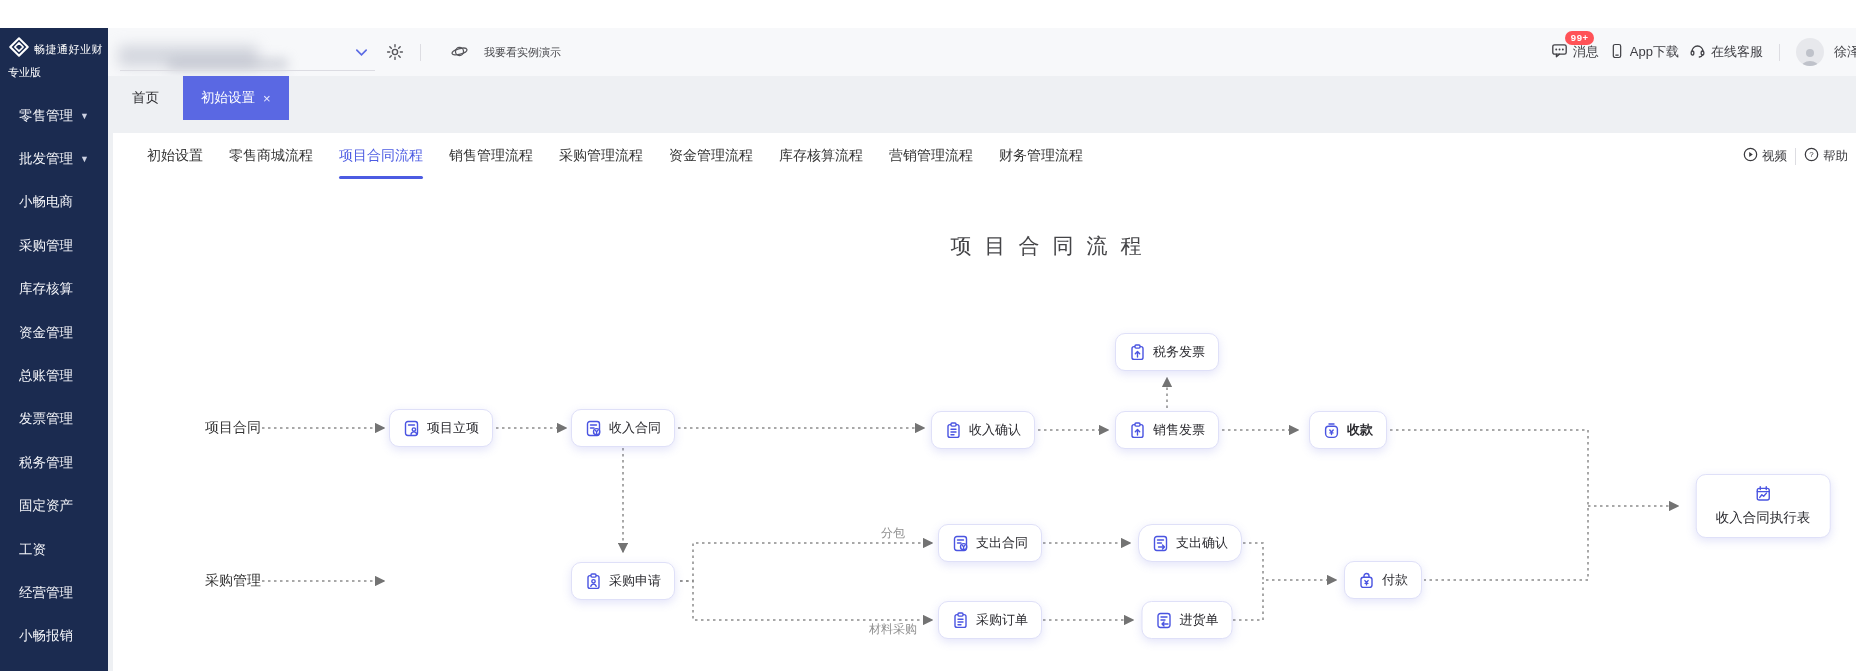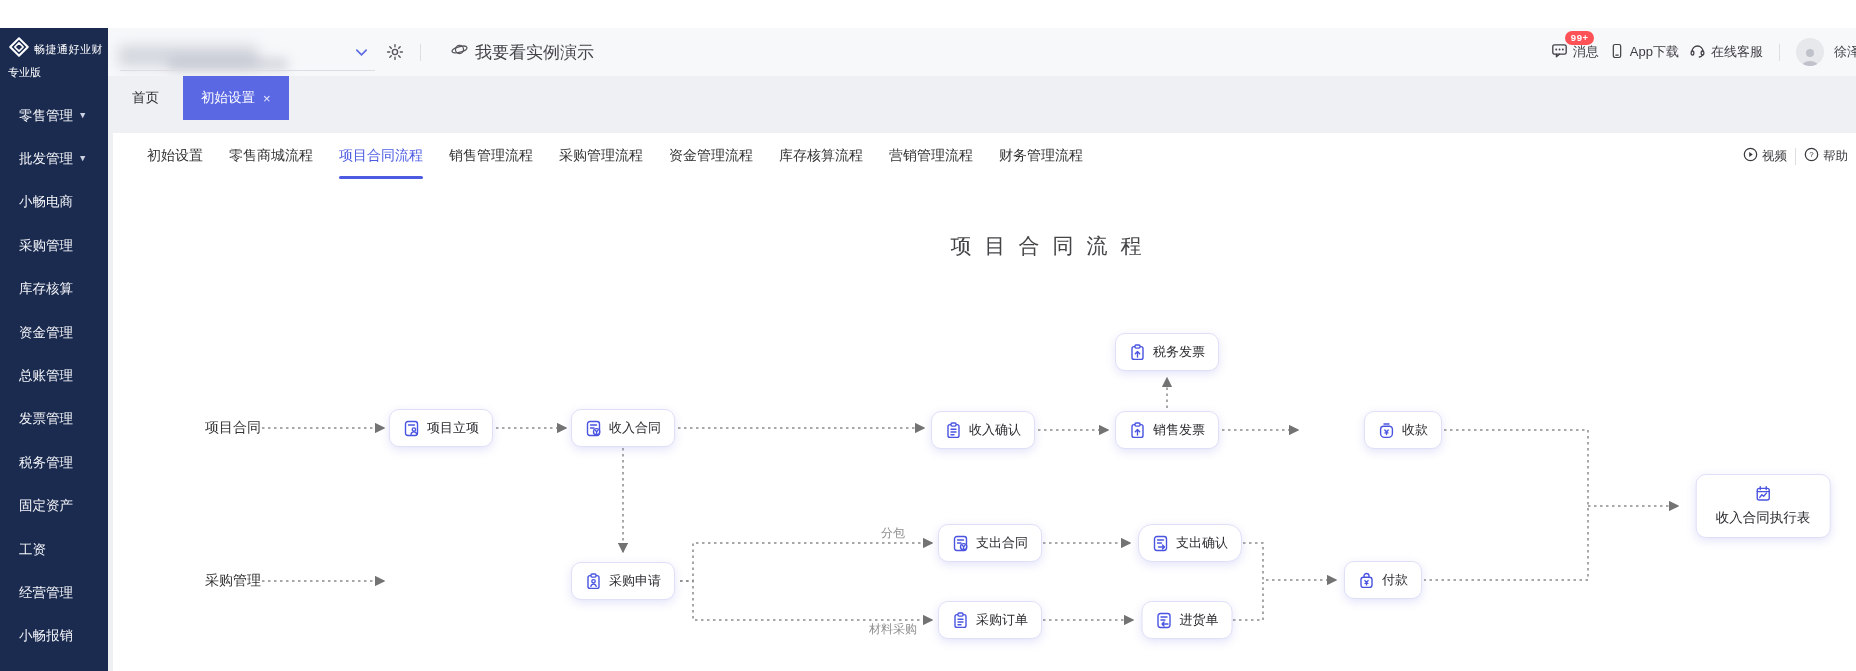--- a/index.html
+++ b/index.html
@@ -6,37 +6,37 @@
   html,body { background:#fff; }
   body { font-family:"Liberation Sans","DejaVu Sans",sans-serif; }
   .stage { position:relative; width:1856px; height:671px; overflow:hidden; background:#fff; }
 
   
   .sidebar { position:absolute; left:0; top:28px; width:108px; bottom:0; background:#1b2b50; color:#f2f3f7; z-index:5; }
   .logo-area { padding:8px 0 0 8px; height:52px; }
   .logo-row { display:flex; align-items:center; gap:4px; }
   .logo-name { font-size:11px; color:#fff; white-space:nowrap; letter-spacing:.5px; }
   .logo-edition { font-size:11px; color:#fff; margin-top:3px; }
-  .menu { padding-top:14px;font-family:Liberation Mono, monospace; }
+  .menu { padding-top:14px; }
   .menu-item { height:43.4px; display:flex; align-items:center; padding-left:19px; font-size:13.5px; color:#f4f5f9; cursor:pointer; white-space:nowrap; }
   .menu-item .caret { margin-left:7px; font-size:9px; color:#cdd2e2; }
 
   
   .topstrip { position:absolute; left:0; top:0; width:100%; height:28px; background:#fff; }
   .header { position:absolute; left:108px; top:28px; right:0; height:48px; background:#f7f8fa; z-index:4; }
   .company-blur { position:absolute; left:10px; top:17px; width:140px; height:22px; background:#b9bdc9; opacity:.55; filter:blur(7px); border-radius:4px; }
   .company-blur2 { position:absolute; left:60px; top:30px; width:120px; height:12px; background:#aeb2bf; opacity:.5; filter:blur(6px); border-radius:4px; }
   .company-underline { position:absolute; left:12px; top:42px; width:255px; border-bottom:1px solid #dcdce2; }
   .hd-left { position:absolute; left:0; top:0; height:100%; display:flex; align-items:center; }
   .hd-right { position:absolute; right:0; top:0; height:100%; display:flex; align-items:center; gap:10px; }
   .hd-item { display:flex; align-items:center; gap:5px; font-size:13px; color:#3d3d42; cursor:pointer; white-space:nowrap; }
   .hd-divider { width:1px; height:17px; background:#dddde2; margin:0 6px; }
   .chevron-btn { margin-left:246px; display:flex; cursor:pointer; }
   .gear-btn { margin-left:17px; cursor:pointer; display:flex; }
-  .demo-link { display:flex; align-items:center; gap:7px; margin-left:24px; font-size:17px; color:#454549; cursor:pointer;text-align:center; }
+  .demo-link { display:flex; align-items:center; gap:16px; margin-left:24px; font-size:11px; color:#454549; cursor:pointer;text-align:center; }
   .msg-wrap { position:relative; }
   .badge { position:absolute; top:-11px; left:14px; background:#ff5257; color:#fff; font-size:9.5px; line-height:14px; padding:0 6px; border-radius:8px; font-weight:bold; letter-spacing:.5px;text-align:center; }
   .avatar { width:28px; height:28px; border-radius:50%; background:#e7e8ec; display:flex; align-items:flex-end; justify-content:center; overflow:hidden; cursor:pointer; }
   .user-name { font-size:13px; color:#3d3d42; width:22px; overflow:hidden; white-space:nowrap; }
 
   
   .tabstrip { position:absolute; left:108px; top:76px; right:0; height:44px; background:#eef0f3; display:flex; align-items:stretch; z-index:4; }
   .tab-home { display:flex; align-items:center; padding:0 24px; font-size:13.5px; color:#2f2f33; cursor:pointer; }
   .tab-active { display:flex; align-items:center; gap:8px; padding:0 18px; background:#5a68e3; color:#fff; font-size:13.5px; cursor:pointer; }
   .tab-close { font-size:13px; color:#e8eaff; cursor:pointer; }
@@ -325,21 +325,21 @@
         <div class="node" style="left: 1167px; top: 430px;">
           <span style="display: flex;">
             <svg width="17" height="17" viewBox="0 0 17 17" fill="none" stroke="#4a54e1" stroke-width="1.4" stroke-linecap="round" stroke-linejoin="round">
               <rect x="3" y="2.6" width="11" height="12.8" rx="2"></rect>
               <rect x="6" y="1" width="5" height="3.1" rx="1" fill="#fff"></rect>
               <path d="M8.5 13V7.6M6.3 9.7l2.2-2.2 2.2 2.2"></path>
             </svg>
           </span>
           <span>销售发票</span>
         </div>
-        <div class="node" style="left: 1403px; top: 430px;">
+        <div class="node" style="left: 1348px; top: 430px; font-weight: bold;">
           <span style="display: flex;">
             <svg width="17" height="17" viewBox="0 0 17 17" fill="none" stroke="#4a54e1" stroke-width="1.4" stroke-linecap="round" stroke-linejoin="round">
               <path d="M6 2h5M5.6 4.2h5.8a3 3 0 0 1 3 3v4.2a4 4 0 0 1-4 4h-3.8a4 4 0 0 1-4-4V7.2a3 3 0 0 1 3-3z"></path>
               <path d="M6.8 8l1.7 2 1.7-2M8.5 10v2.6M7 10.9h3"></path>
             </svg>
           </span>
           <span>收款</span>
         </div>
         <div class="node wide" style="left: 1763px; top: 506px; flex-direction: column;">
           <span style="display: flex;">

